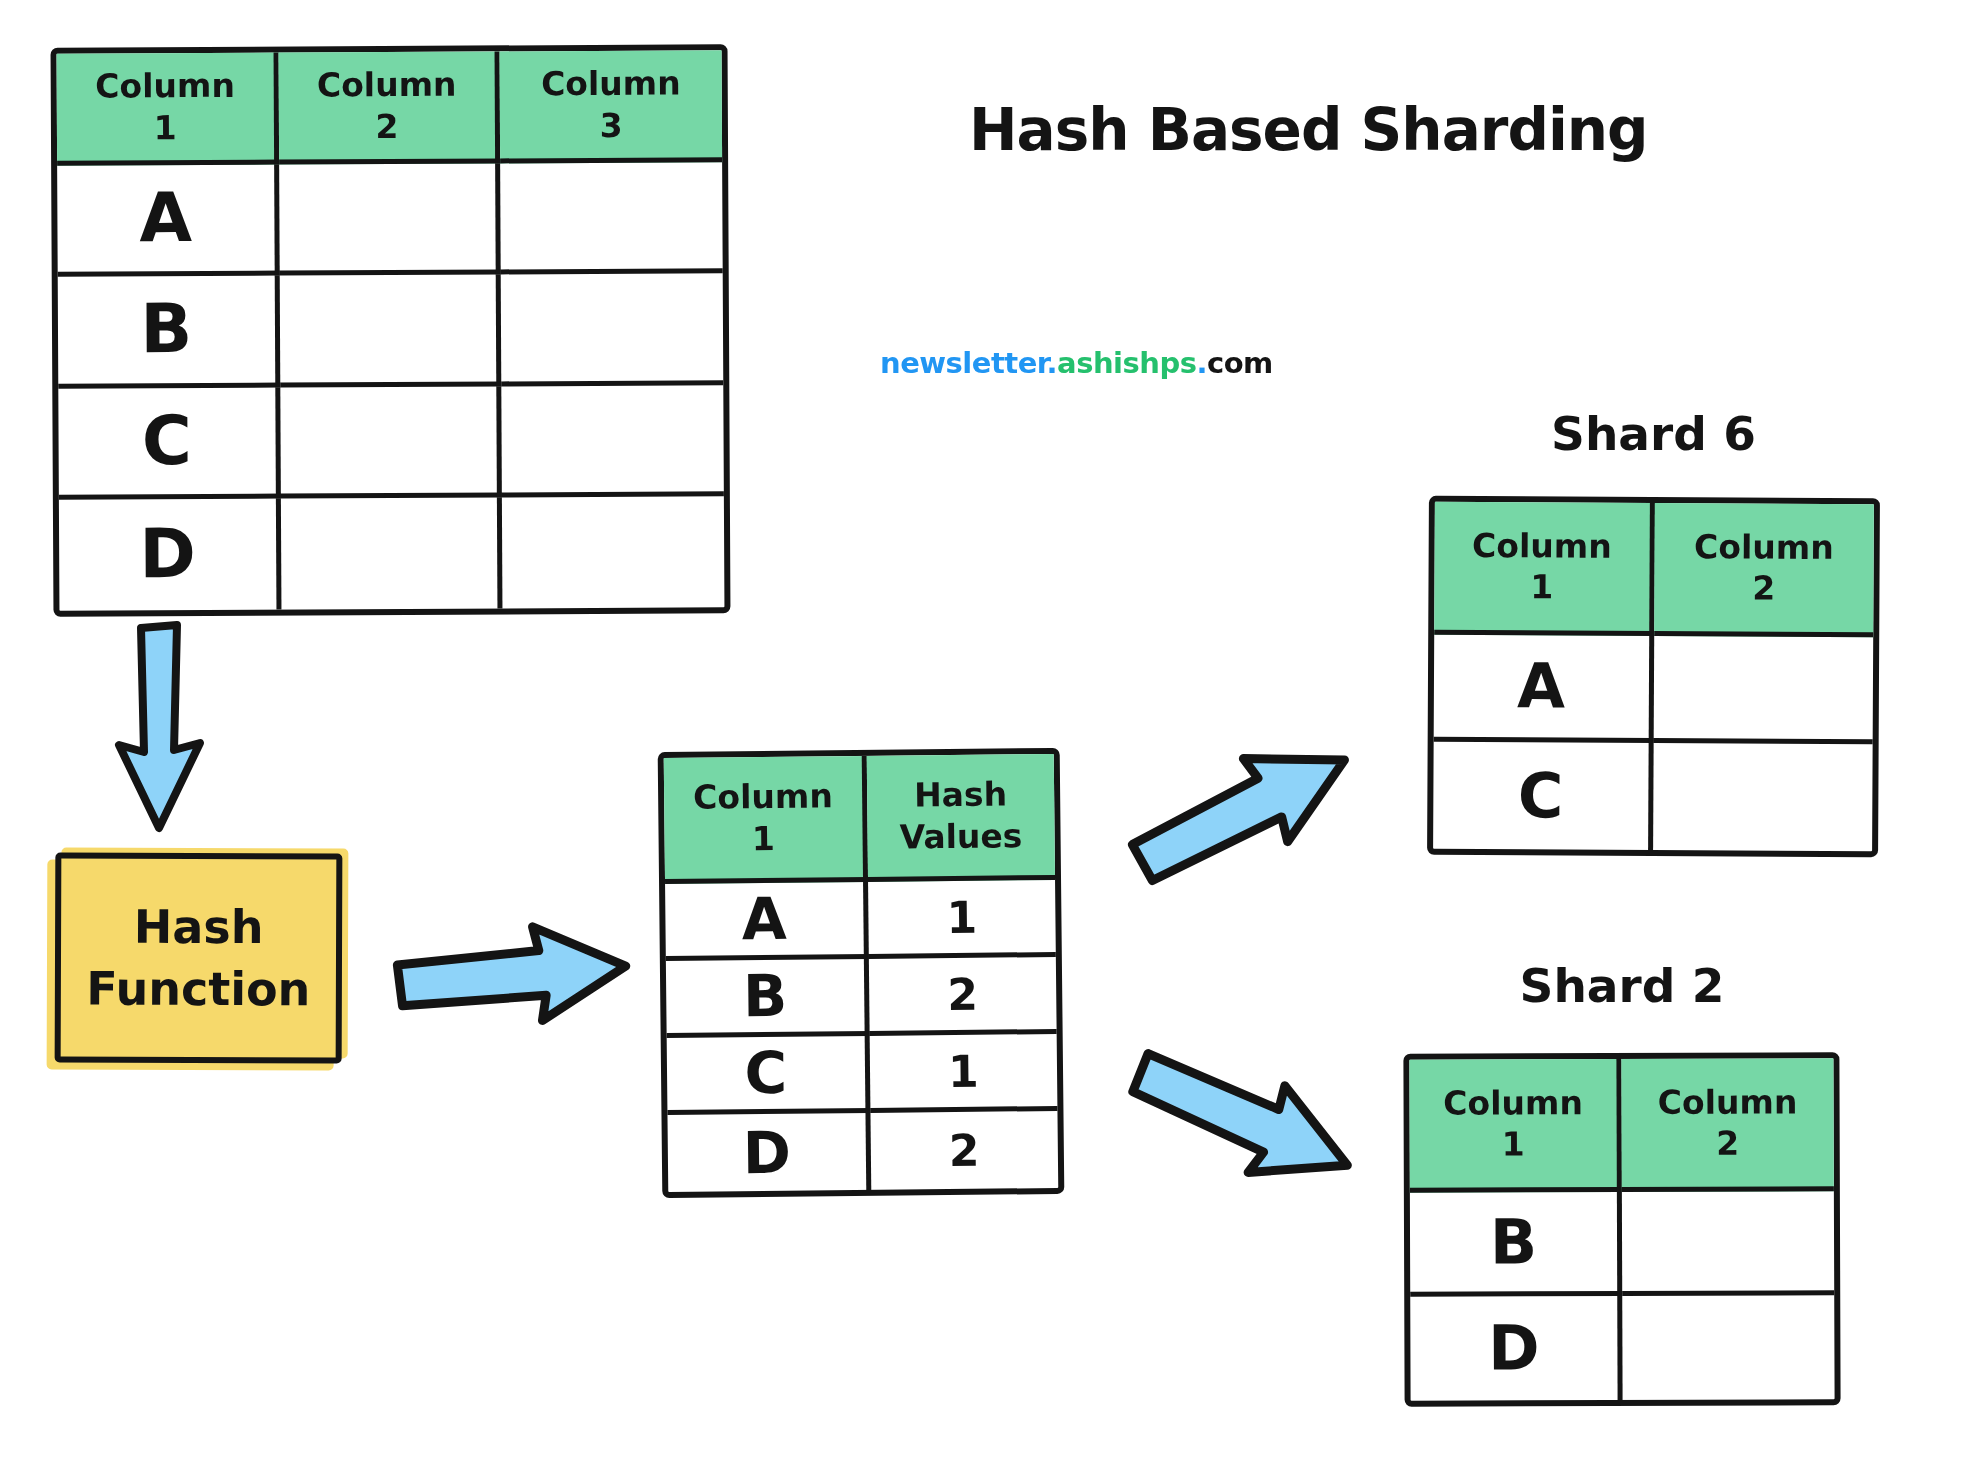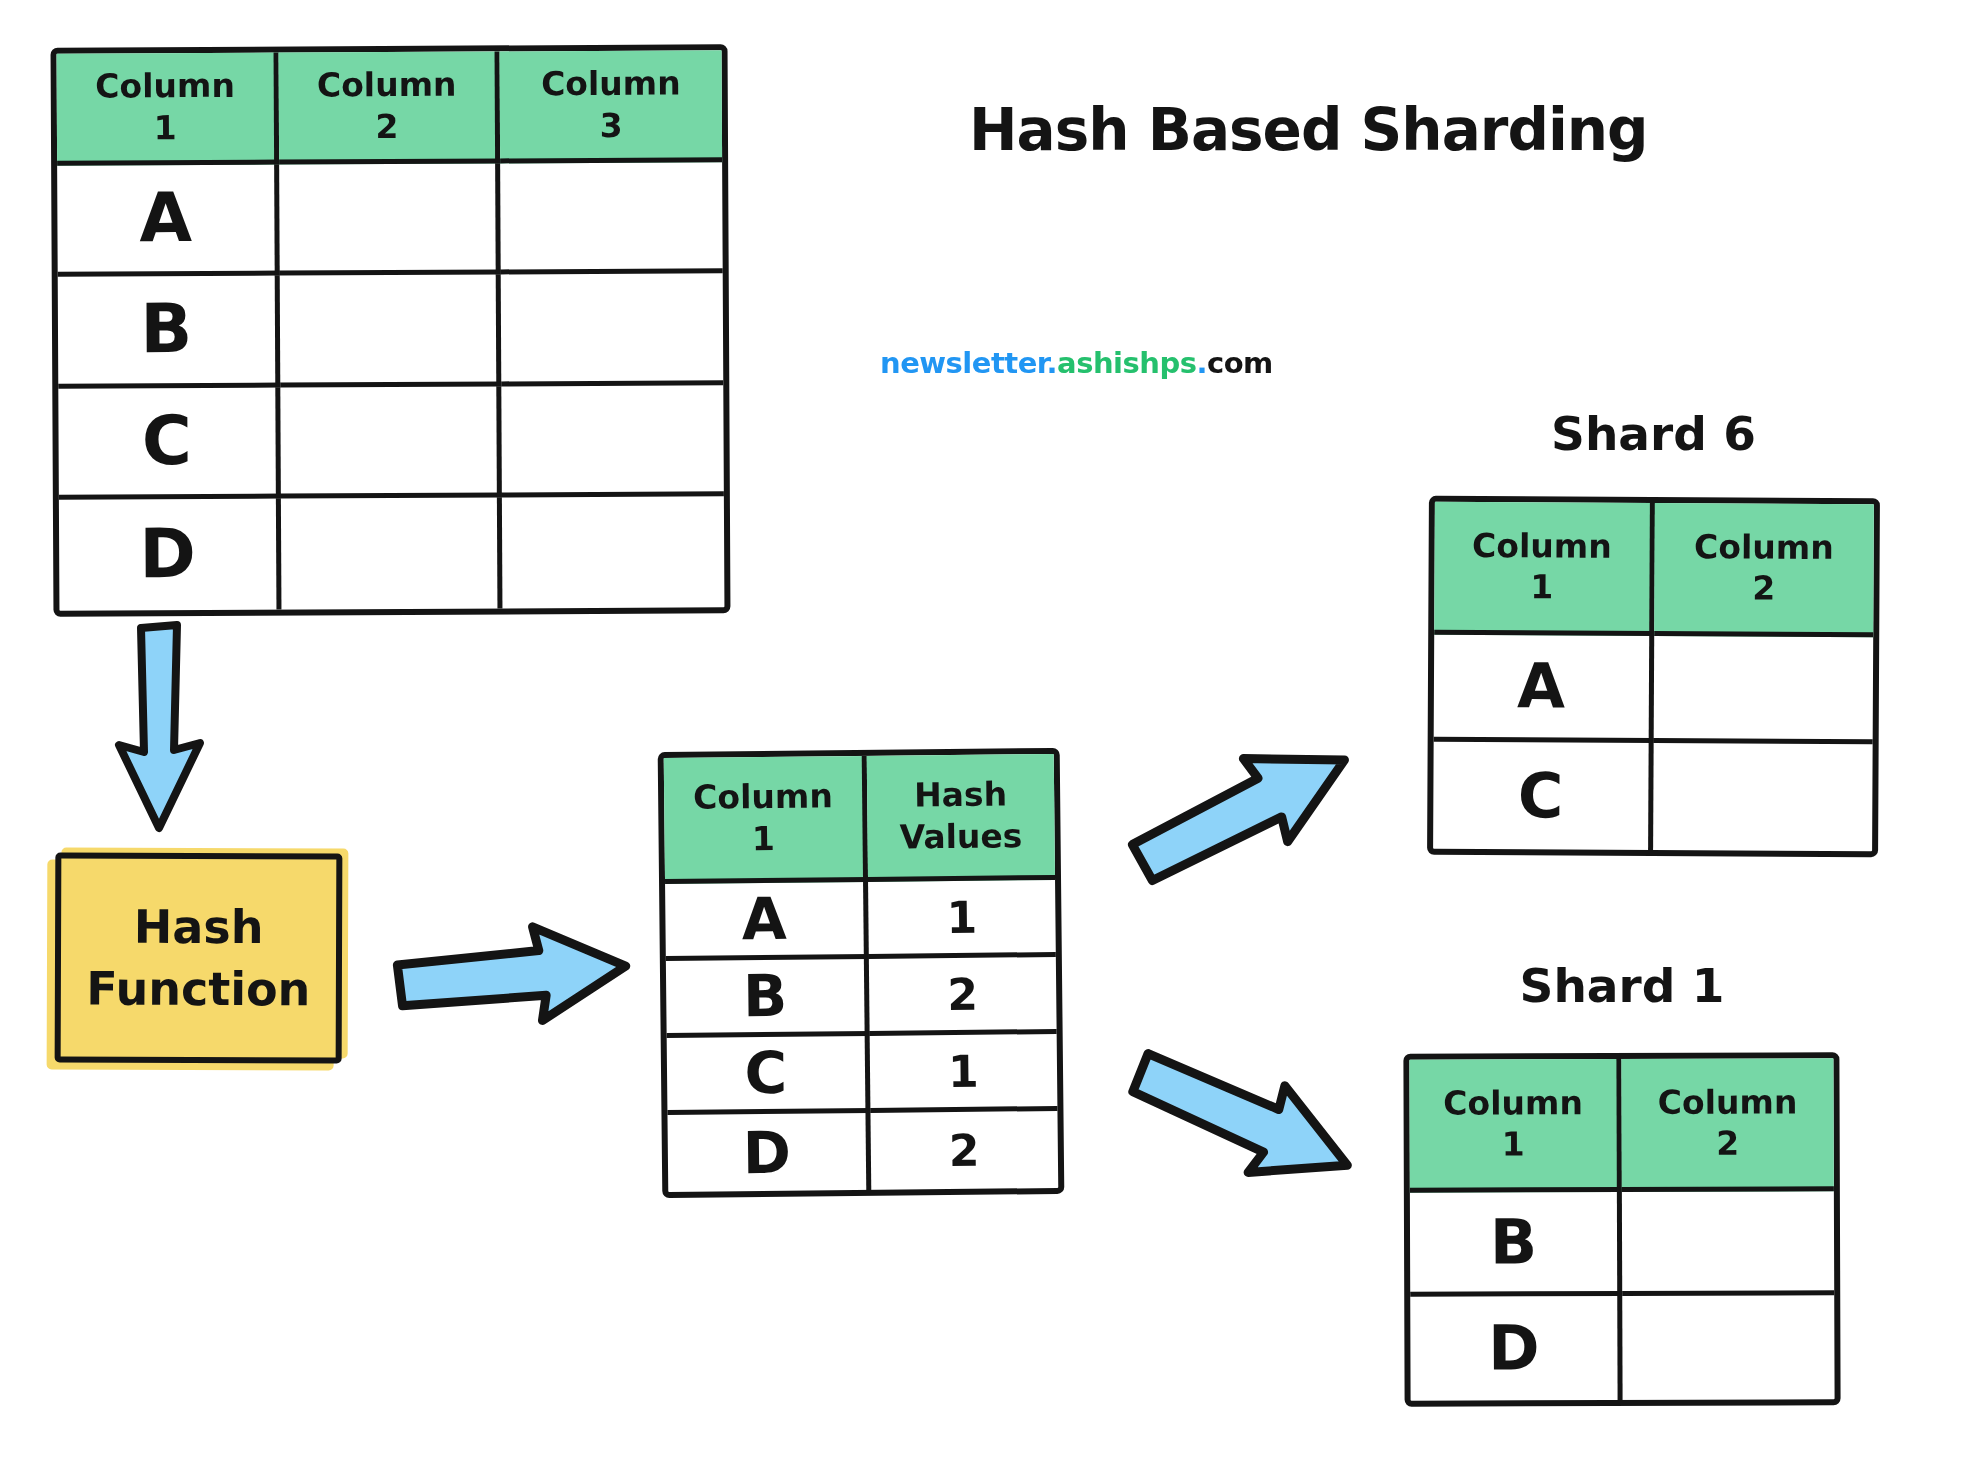--- a/index.html
+++ b/index.html
@@ -183,21 +183,21 @@
     <div class="cell head">
         <span>Column 2</span>
       </div>
     <div class="cell letter">A</div>
     <div class="cell"></div>
     <div class="cell letter">C</div>
     <div class="cell"></div>
   </div>
 
   
-  <div class="shard-title" id="shard2-title">Shard 1</div>
+  <div class="shard-title" id="shard2-title">Shard 2</div>
   <div class="gtable cols2" id="shard2-table">
     <div class="cell head">
         <span>Column 1</span>
       </div>
     <div class="cell head">
         <span>Column 2</span>
       </div>
     <div class="cell letter">B</div>
     <div class="cell"></div>
     <div class="cell letter">D</div>

